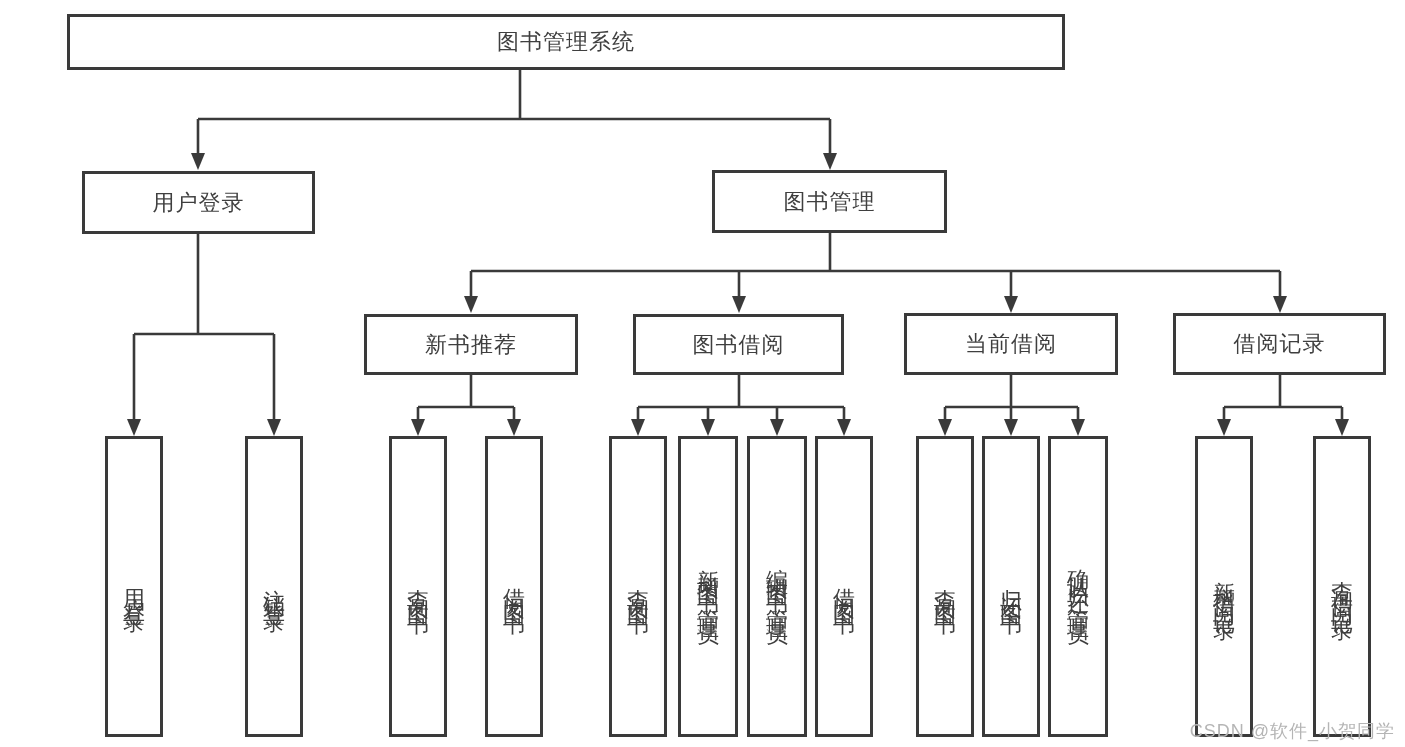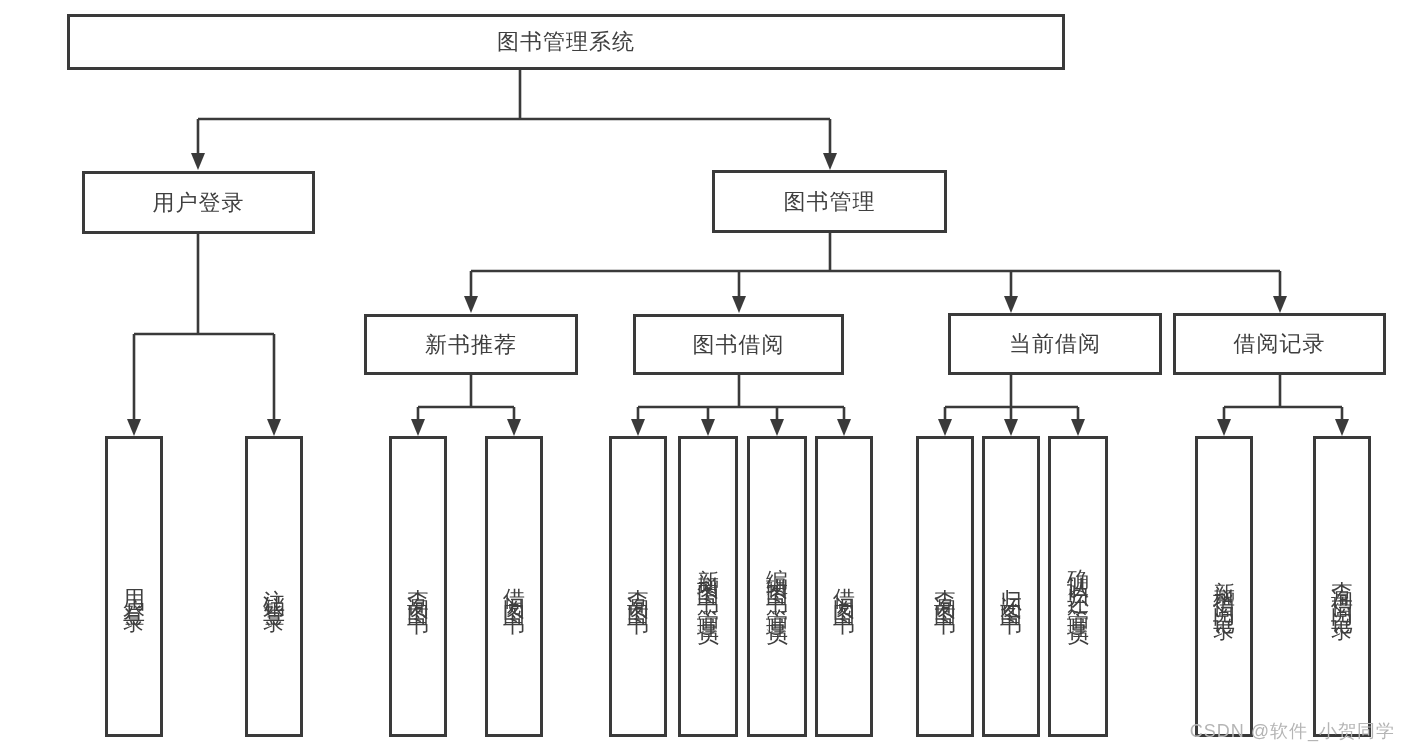--- a/index.html
+++ b/index.html
@@ -125,21 +125,21 @@
   <div class="node" style="left:712px; top:170px; width:235px; height:63px;">
     <span>图书管理</span>
   </div>
 
   <div class="node" style="left:633px; top:314px; width:211px; height:61px;">
     <span>图书借阅</span>
   </div>
   <div class="node" style="left:364px; top:314px; width:214px; height:61px;">
     <span>新书推荐</span>
   </div>
-  <div class="node" style="left:904px; top:313px; width:214px; height:62px;margin-left:44px;">
+  <div class="node" style="left:904px; top:313px; width:214px; height:62px;">
     <span>当前借阅</span>
   </div>
   <div class="node" style="left:1173px; top:313px; width:213px; height:62px;">
     <span>借阅记录</span>
   </div>
 
   <div class="leaf" style="left:105px;">
     <span>用户登录</span>
   </div>
   <div class="leaf" style="left:245px;">

